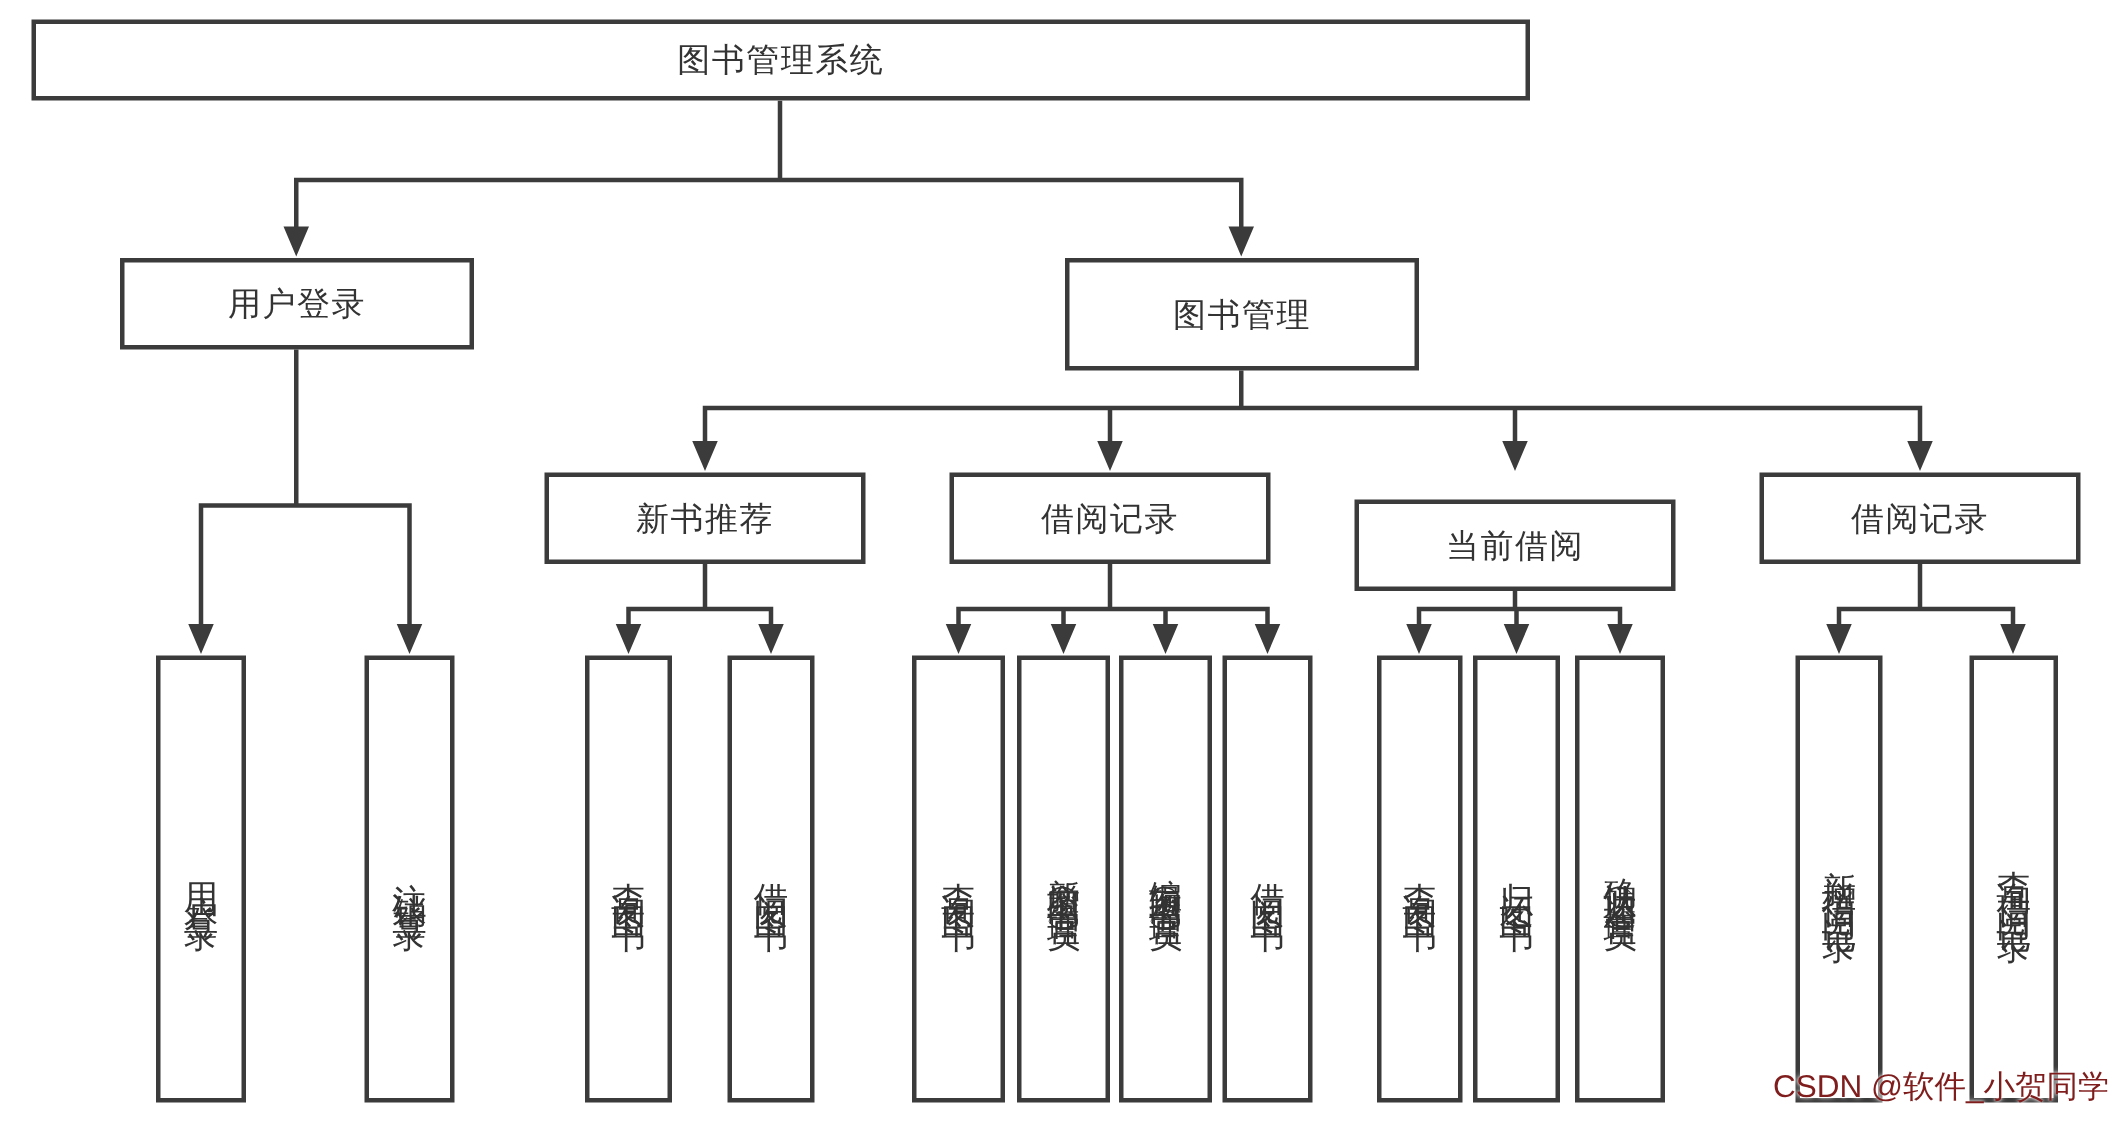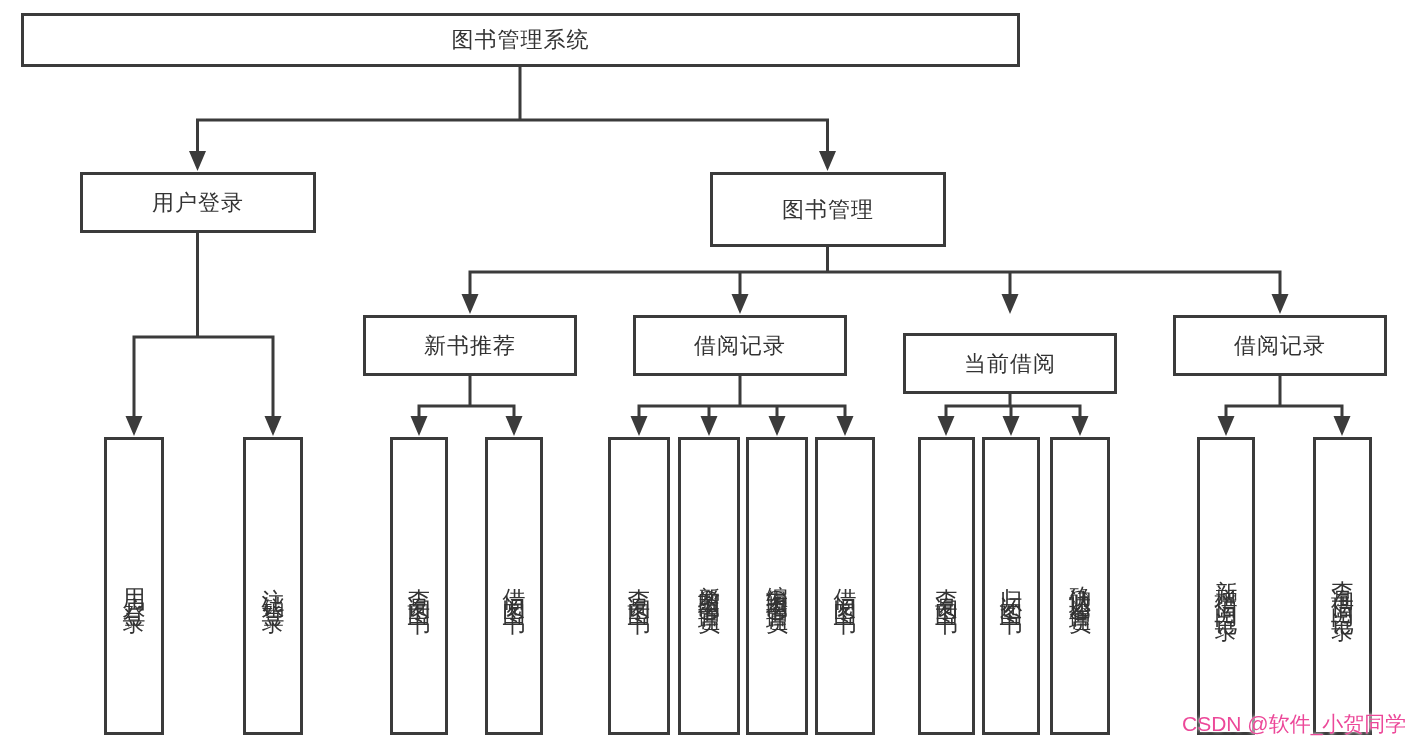--- a/index.html
+++ b/index.html
@@ -39,21 +39,21 @@
   }
   .box-v.tight {
     font-size: 22px;
     letter-spacing: 4px;
   }
   .watermark {
     position: absolute;
     left: 1182px;
     top: 710px;
     font-size: 21px;
-    color: #ec4899;
+    color: #7f1d1d;
     white-space: nowrap;
     text-shadow: 0 0 4px #ffffff, 0 0 2px #ffffff;
   }
 </style>
 </head>
 <body>
 
 <div class="canvas">
 
   <svg class="connectors" width="1405" height="747" viewBox="0 0 1405 747">

